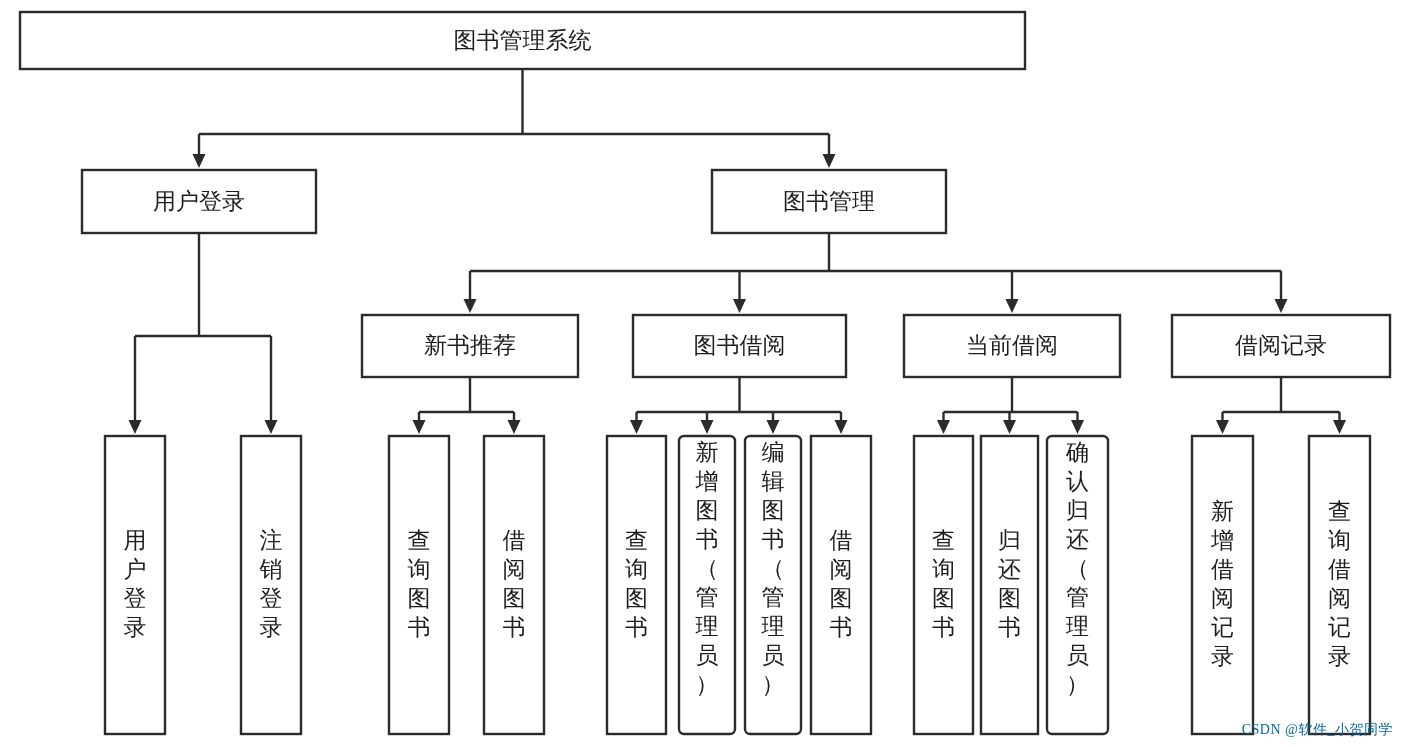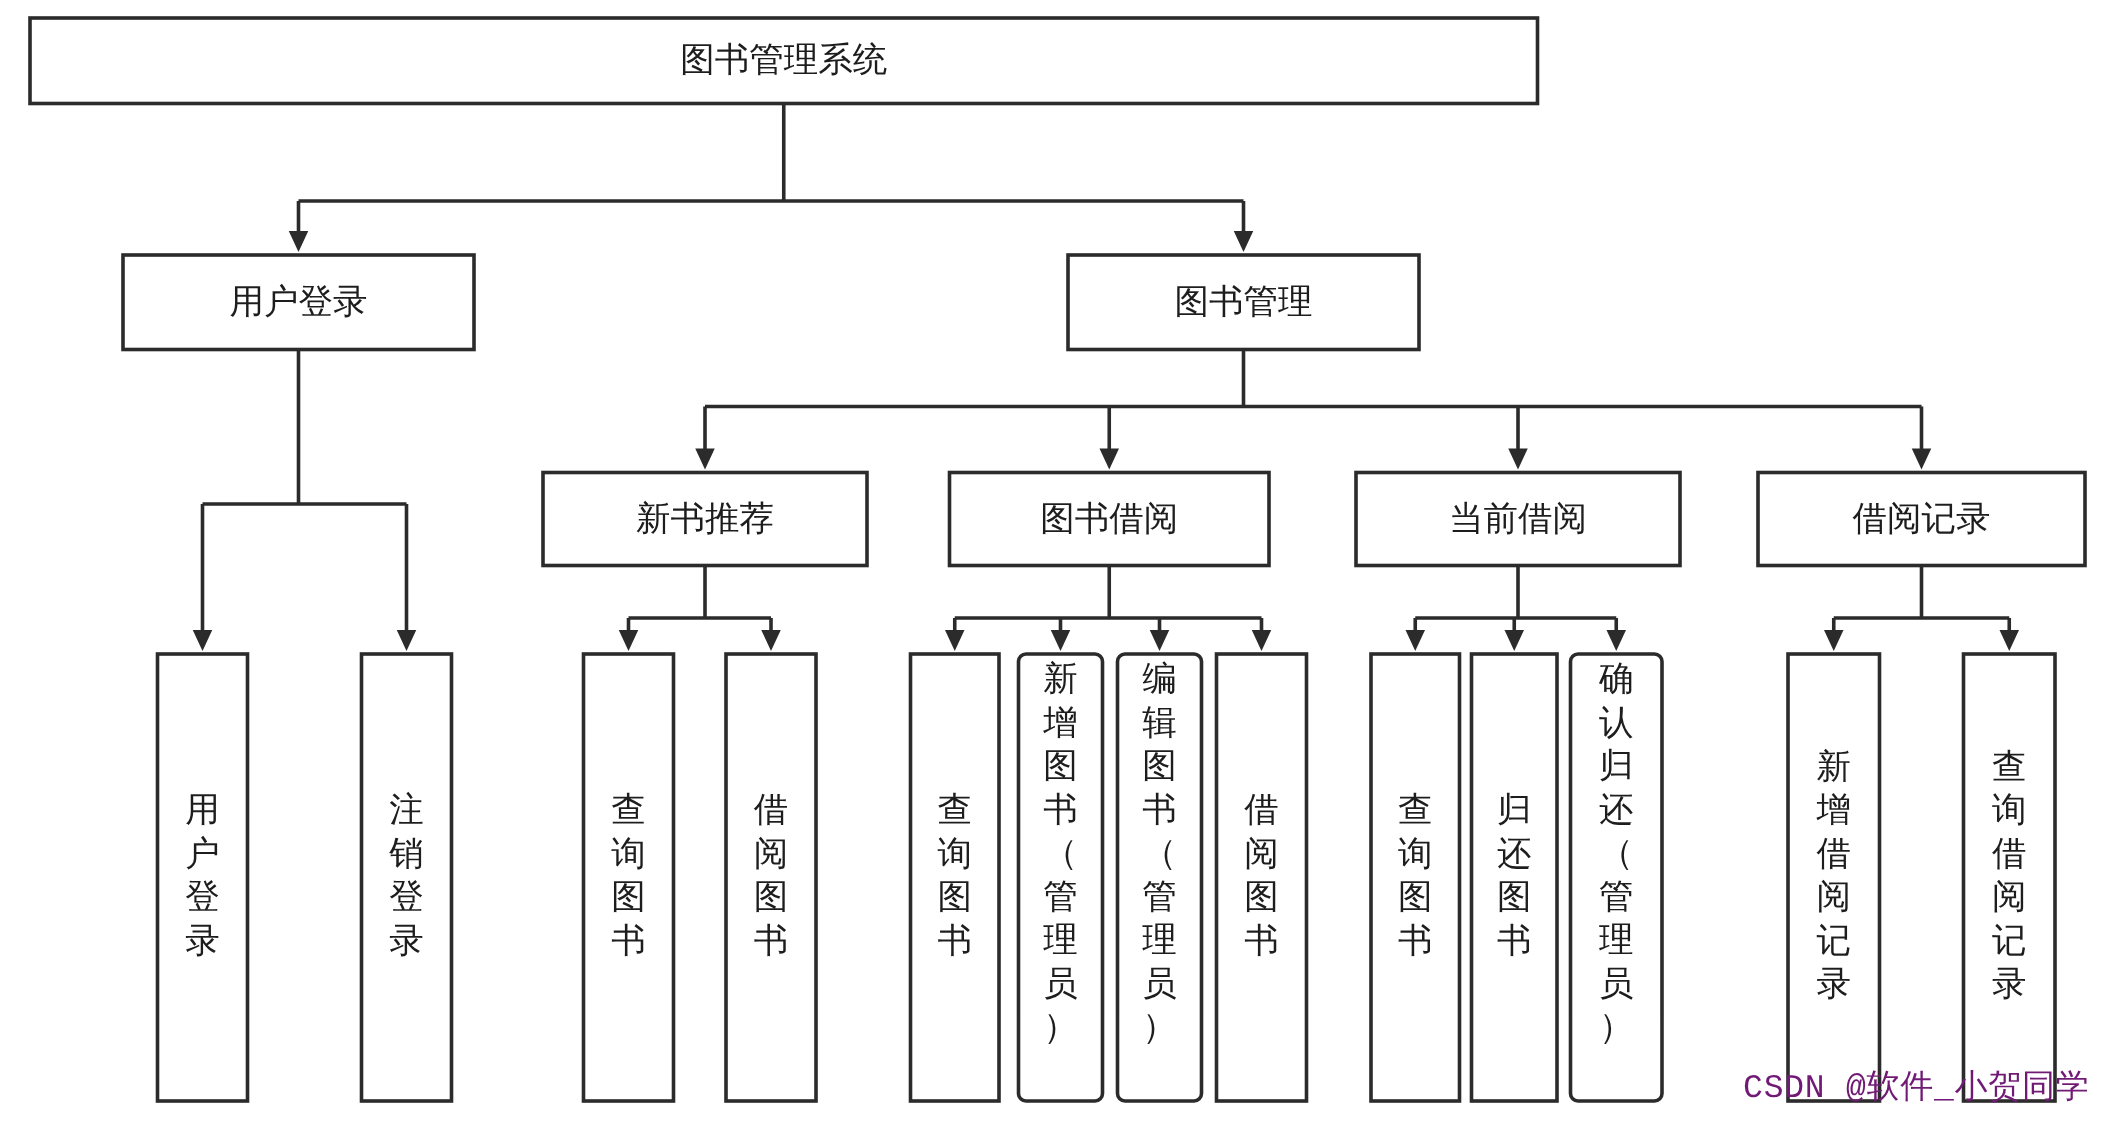--- a/index.html
+++ b/index.html
@@ -53,23 +53,23 @@
     stroke-linecap: butt;
   }
   .arrow-head {
     fill: #2b2b2b;
     stroke: none;
   }
   .watermark {
     position: absolute;
     right: 12px;
     bottom: 8px;
-    color: #701a75;
-    font-family: Liberation Mono, monospace;
-    font-size: 22px;
+    color: #0369a1;
+    font-family: Liberation Serif, serif;
+    font-size: 14px;
     letter-spacing: 0.5px;
     white-space: nowrap;
     user-select: none;
   }
 </style>
 </head>
 <body>
 
 <div id="stage">
 

